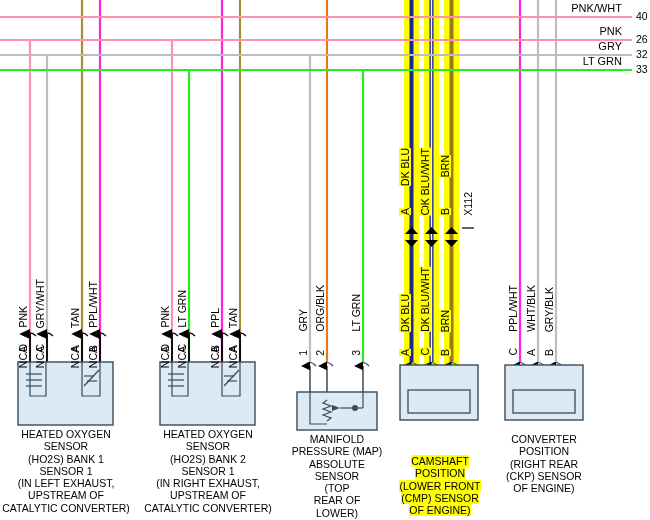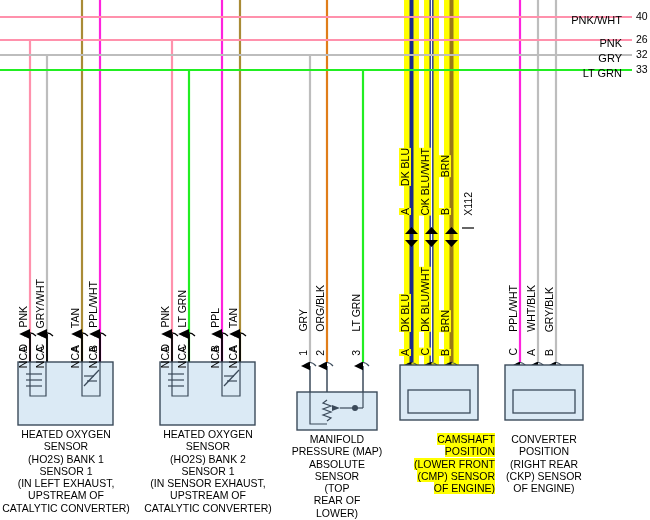--- a/index.html
+++ b/index.html
@@ -1,20 +1,20 @@
 <!DOCTYPE html>
 <html><head>
 <meta charset="utf-8">
 <style>
   html,body{margin:0;padding:0;background:#ffffff;}
   body{width:650px;height:520px;overflow:hidden;font-family:"Liberation Sans",sans-serif;}
   #stage{position:relative;width:650px;height:520px;}
   svg#wiring{position:absolute;left:0;top:0;width:650px;height:520px;}
   .busnum{position:absolute;font-size:10.5px;color:#000;}
-  .buslabel{position:absolute;font-size:11px;color:#000;text-align:right;margin-top:12px;}
+  .buslabel{position:absolute;font-size:11px;color:#000;text-align:right;}
   .vlabel{position:absolute;font-size:10.5px;color:#000;
           writing-mode:vertical-rl;transform:rotate(180deg);
           transform-origin:center;white-space:nowrap;letter-spacing:0px;}
   .vlabel.hl{background:#ffff00;}
   .caption{position:absolute;font-size:10.5px;color:#000;text-align:center;line-height:12.3px;white-space:nowrap;}
   .caption span.hl{background:#ffff00;}
 </style>
 </head>
 <body>
 
@@ -262,36 +262,36 @@
     <div>(IN LEFT EXHAUST,</div>
     <div>UPSTREAM OF</div>
     <div>CATALYTIC CONVERTER)</div>
   </div>
 
   <div class="caption" style="left:130px;top:428px;width:156px;">
     <div>HEATED OXYGEN</div>
     <div>SENSOR</div>
     <div>(HO2S) BANK 2</div>
     <div>SENSOR 1</div>
-    <div>(IN SENSOR EXHAUST,</div>
+    <div>(IN RIGHT EXHAUST,</div>
     <div>UPSTREAM OF</div>
     <div>CATALYTIC CONVERTER)</div>
   </div>
 
   <div class="caption" style="left:277px;top:433px;width:120px;">
     <div>MANIFOLD</div>
     <div>PRESSURE (MAP)</div>
     <div>ABSOLUTE</div>
     <div>SENSOR</div>
     <div>(TOP</div>
     <div>REAR OF</div>
     <div>LOWER)</div>
   </div>
 
-  <div class="caption" style="left:385px;top:433px;width:110px;text-align:right;">
+  <div class="caption" style="left:385px;top:455px;width:110px;">
     <div><span class="hl">CAMSHAFT</span></div>
     <div><span class="hl">POSITION</span></div>
     <div><span class="hl">(LOWER FRONT</span></div>
     <div><span class="hl">(CMP) SENSOR</span></div>
     <div><span class="hl">OF ENGINE)</span></div>
   </div>
 
   <div class="caption" style="left:489px;top:433px;width:110px;">
     <div>CONVERTER</div>
     <div>POSITION</div>

